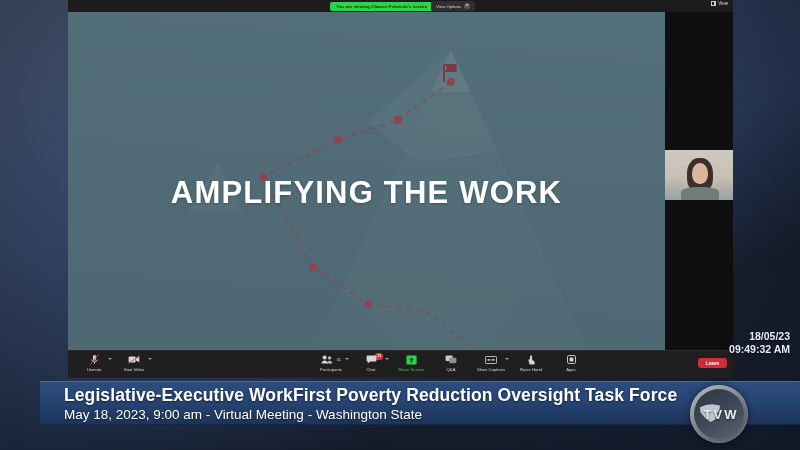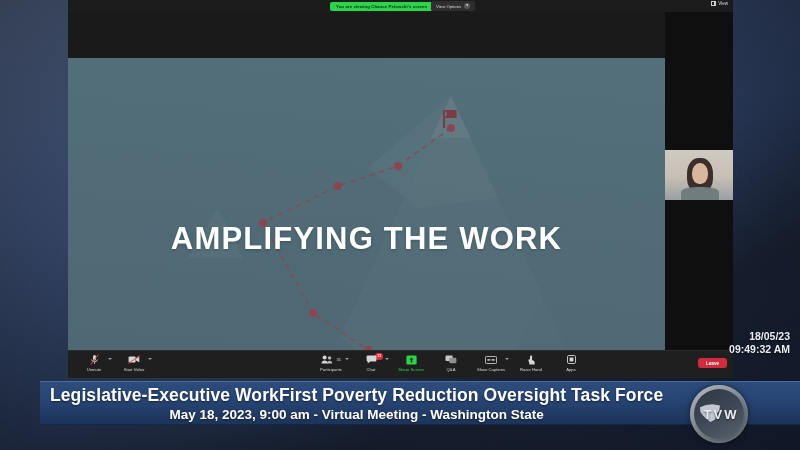--- a/index.html
+++ b/index.html
@@ -73,21 +73,20 @@
   #view-btn .gridglyph::after{
     content:""; position:absolute; left:1.6px; top:0; bottom:0; width:.6px; background:#cfcfcf;
   }
 
   
   #shared-screen {
     position:absolute; left:0; top:12px;
     width:597px; height:338px;
     background:#546e78;
     overflow:hidden;
-    margin-top:46px;
   }
   .slide-bg {
     position:absolute; inset:0;
     background:
       linear-gradient(185deg,#54707a 0%,#516c77 40%,#4e6873 100%);
   }
   
   .mtn {
     position:absolute; bottom:0; left:0; width:100%; height:100%;
     opacity:.5;
@@ -208,33 +207,32 @@
   }
 
   
   #banner {
     position:absolute; left:40px; right:0px; top:381px; height:44px;
     background:linear-gradient(180deg,#2b4a77 0%,#20396090 0%,#23406b 50%,#1b3159 100%);
     background:linear-gradient(180deg,#2d4d7d 0%,#274473 45%,#1d3459 100%);
     border-top:1px solid #4a6b9c;
     border-bottom:1px solid #16264a;
     display:flex; align-items:center;
-    padding-left:10px;
+    padding-left:24px;
   }
   #banner-text { color:#ffffff; }
   #banner-title {
     font-size:17.5px; font-weight:bold; letter-spacing:.1px;
     text-shadow:0 1px 2px rgba(0,0,0,.5);
     white-space:nowrap;
   }
   #banner-sub {
-    font-size:13.5px; font-weight:bold; margin-top:1px;
+    font-size:13.5px; font-weight:normal; margin-top:1px;
     text-shadow:0 1px 2px rgba(0,0,0,.5);
     white-space:nowrap;
-    text-align:center;
   }
 
   
   #tvw-logo {
     position:absolute; left:690px; top:385px;
     width:58px; height:58px;
     border-radius:50%;
     background:
       radial-gradient(circle at 36% 30%, #b9c0c7 0%, #8d949c 42%, #5a636d 70%, #39414c 100%);
     box-shadow:0 0 6px rgba(0,0,0,.5), inset 0 0 3px rgba(255,255,255,.4);

